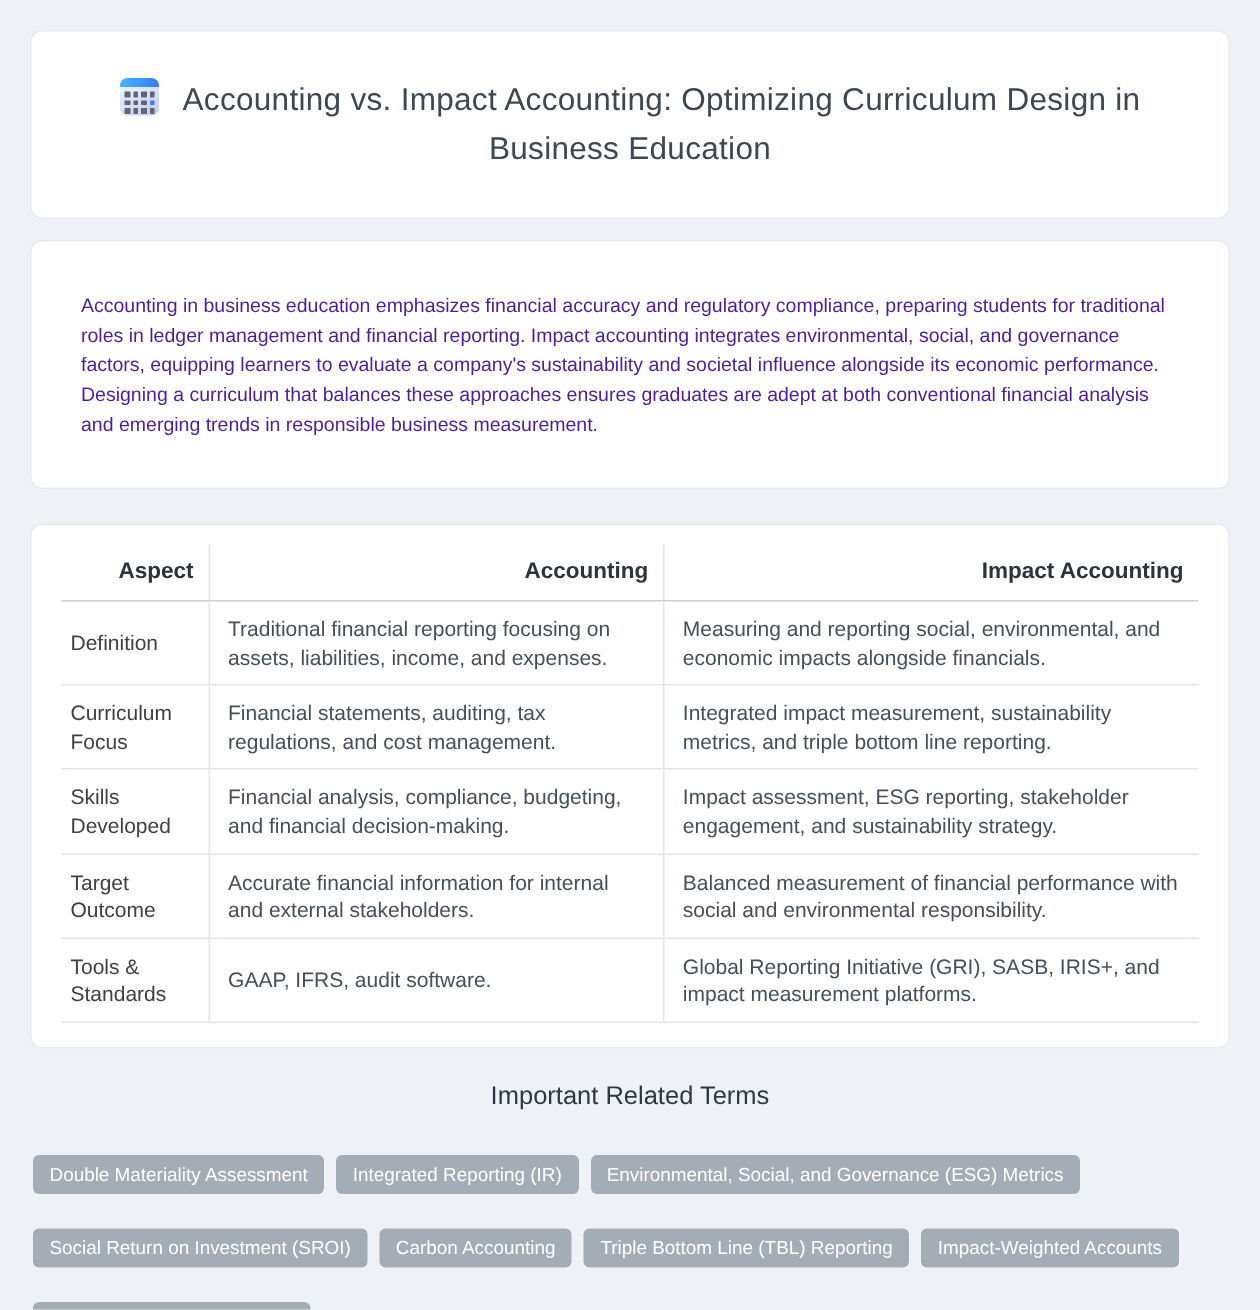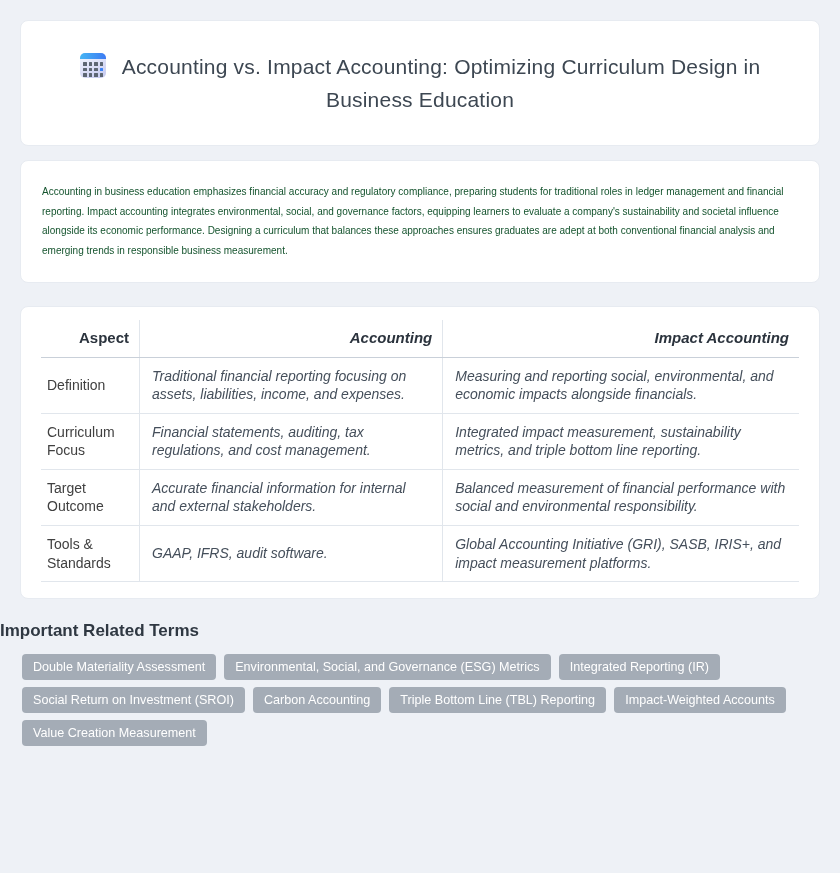--- a/index.html
+++ b/index.html
@@ -63,24 +63,24 @@
   }
   .cal-icon .dot { width: 3.5px; height: 3.5px; background: #5d6673; border-radius: 0.5px; }
   .cal-icon .dot.blue { background: #3b82f6; }
 
   
   .intro-card {
     margin-top: 14px;
     padding: 21px 21px;
   }
   .intro-text {
-    font-size: 10px;
+    font-size: 13px;
     line-height: 19.6px;
-    color: #14532d;
-    margin: 0;
+    color: #4c1d95;
+    margin: 12px;
   }
 
   
   .table-card {
     margin-top: 23px;
     padding: 13px 20px 16px 20px;
   }
   table.compare {
     width: 100%;
     border-collapse: collapse;
@@ -105,48 +105,47 @@
     padding: 9px 12px;
     border-bottom: 1px solid #e1e6ec;
   }
   table.compare td:first-child {
     padding-left: 6px;
     color: #404040;
   }
   table.compare th + th,
   table.compare td + td {
     border-left: 1px solid #e1e6ec;
-    font-style: italic;
   }
   table.compare tr:last-child td { border-bottom: 1px solid #e1e6ec; }
 
   
   .related-section { margin-top: 22px; }
   .related-title {
-    text-align: left;
+    text-align: center;
     font-size: 17px;
-    font-weight: 700;
+    font-weight: 400;
     color: #2f3842;
     margin: 0 0 13px 0;
   }
   .chips {
     margin: 0 20px;
     padding: 0 2px;
     display: flex;
     flex-wrap: wrap;
     justify-content: flex-start;
   }
   .chip {
     background: #a4acb6;
     color: #ffffff;
     font-size: 12.6px;
     line-height: 16px;
     padding: 5px 11px;
     border-radius: 4px;
-    margin: 0 8px 7px 0;
+    margin: 16px 8px 7px 0;
     white-space: nowrap;
     border: none;
     font-family: inherit;
     cursor: pointer;
   }
 </style>
 </head>
 <body>
 
 <div class="page">
@@ -191,39 +190,44 @@
             <td>Definition</td>
             <td>Traditional financial reporting focusing on assets, liabilities, income, and expenses.</td>
             <td>Measuring and reporting social, environmental, and economic impacts alongside financials.</td>
           </tr>
           <tr>
             <td>Curriculum Focus</td>
             <td>Financial statements, auditing, tax regulations, and cost management.</td>
             <td>Integrated impact measurement, sustainability metrics, and triple bottom line reporting.</td>
           </tr>
           <tr>
+            <td>Skills Developed</td>
+            <td>Financial analysis, compliance, budgeting, and financial decision-making.</td>
+            <td>Impact assessment, ESG reporting, stakeholder engagement, and sustainability strategy.</td>
+          </tr>
+          <tr>
             <td>Target Outcome</td>
             <td>Accurate financial information for internal and external stakeholders.</td>
             <td>Balanced measurement of financial performance with social and environmental responsibility.</td>
           </tr>
           <tr>
             <td>Tools &amp; Standards</td>
             <td>GAAP, IFRS, audit software.</td>
-            <td>Global Accounting Initiative (GRI), SASB, IRIS+, and impact measurement platforms.</td>
+            <td>Global Reporting Initiative (GRI), SASB, IRIS+, and impact measurement platforms.</td>
           </tr>
         </tbody>
     </table>
   </div>
 
   <div class="related-section">
     <h2 class="related-title">Important Related Terms</h2>
     <div class="chips" id="chips">
         <button class="chip" type="button">Double Materiality Assessment</button>
+        <button class="chip" type="button">Integrated Reporting (IR)</button>
         <button class="chip" type="button">Environmental, Social, and Governance (ESG) Metrics</button>
-        <button class="chip" type="button">Integrated Reporting (IR)</button>
         <button class="chip" type="button">Social Return on Investment (SROI)</button>
         <button class="chip" type="button">Carbon Accounting</button>
         <button class="chip" type="button">Triple Bottom Line (TBL) Reporting</button>
         <button class="chip" type="button">Impact-Weighted Accounts</button>
         <button class="chip" type="button">Value Creation Measurement</button>
       </div>
   </div>
 
 </div>
 

